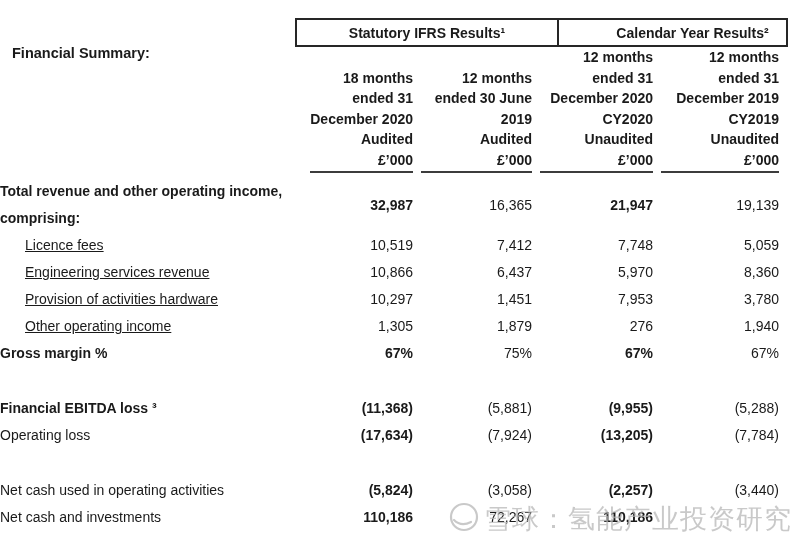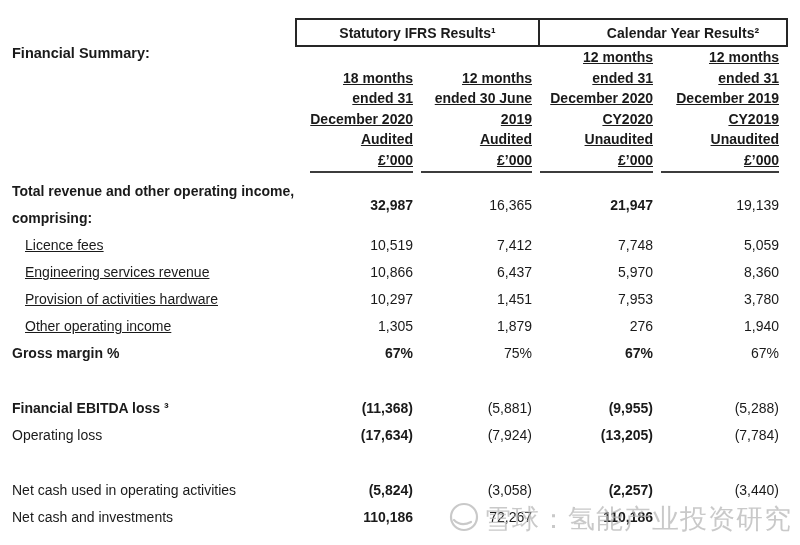--- a/index.html
+++ b/index.html
@@ -24,53 +24,52 @@
   .group-box{
     position:absolute;left:295px;top:18px;width:489px;height:25px;
     border:2px solid #262626;
     display:flex;
   }
   .group-half{
     display:flex;align-items:center;justify-content:center;
     font-size:14px;font-weight:bold;
     height:100%;
   }
-  .group-half.first{width:241px;}
+  .group-half.first{width:260px;}
   .group-half.second{flex:1;border-left:2px solid #262626;padding-left:40px;}
 
   
   .grid-cols{
     display:grid;
     grid-template-columns:302px 111px 119px 121px 126px;
   }
   .colheads{
     position:absolute;left:0;top:46px;width:779px;
   }
   .colhead-cell{
     display:flex;flex-direction:column;justify-content:flex-end;
     height:124px;
     margin-left:8px;
     border-bottom:2px solid #3c3c3c;
     padding-bottom:1px;
-    text-decoration:underline;
   }
   .colhead-cell .hline{
     text-align:right;
     font-size:14px;font-weight:bold;line-height:20.5px;
     white-space:nowrap;
   }
 
   
   .rows{position:absolute;left:0;top:178px;width:779px;}
   .row{height:27px;line-height:27px;font-size:14px;}
   .row.tall{height:54px;}
   .row.tall .lbl{line-height:27px;padding-top:0;}
   .row.tall .val{line-height:54px;}
   .spacer{height:28px;}
-  .lbl{padding-left:12px;}
+  .lbl{}
   .lbl.indent{padding-left:25px;text-decoration:underline;}
   .val{text-align:right;white-space:nowrap;}
   .b{font-weight:bold;}
 
   
   .watermark{
     position:absolute;left:448px;top:501px;
     display:flex;align-items:center;
     color:#b5b5b5;opacity:0.72;
     pointer-events:none;

